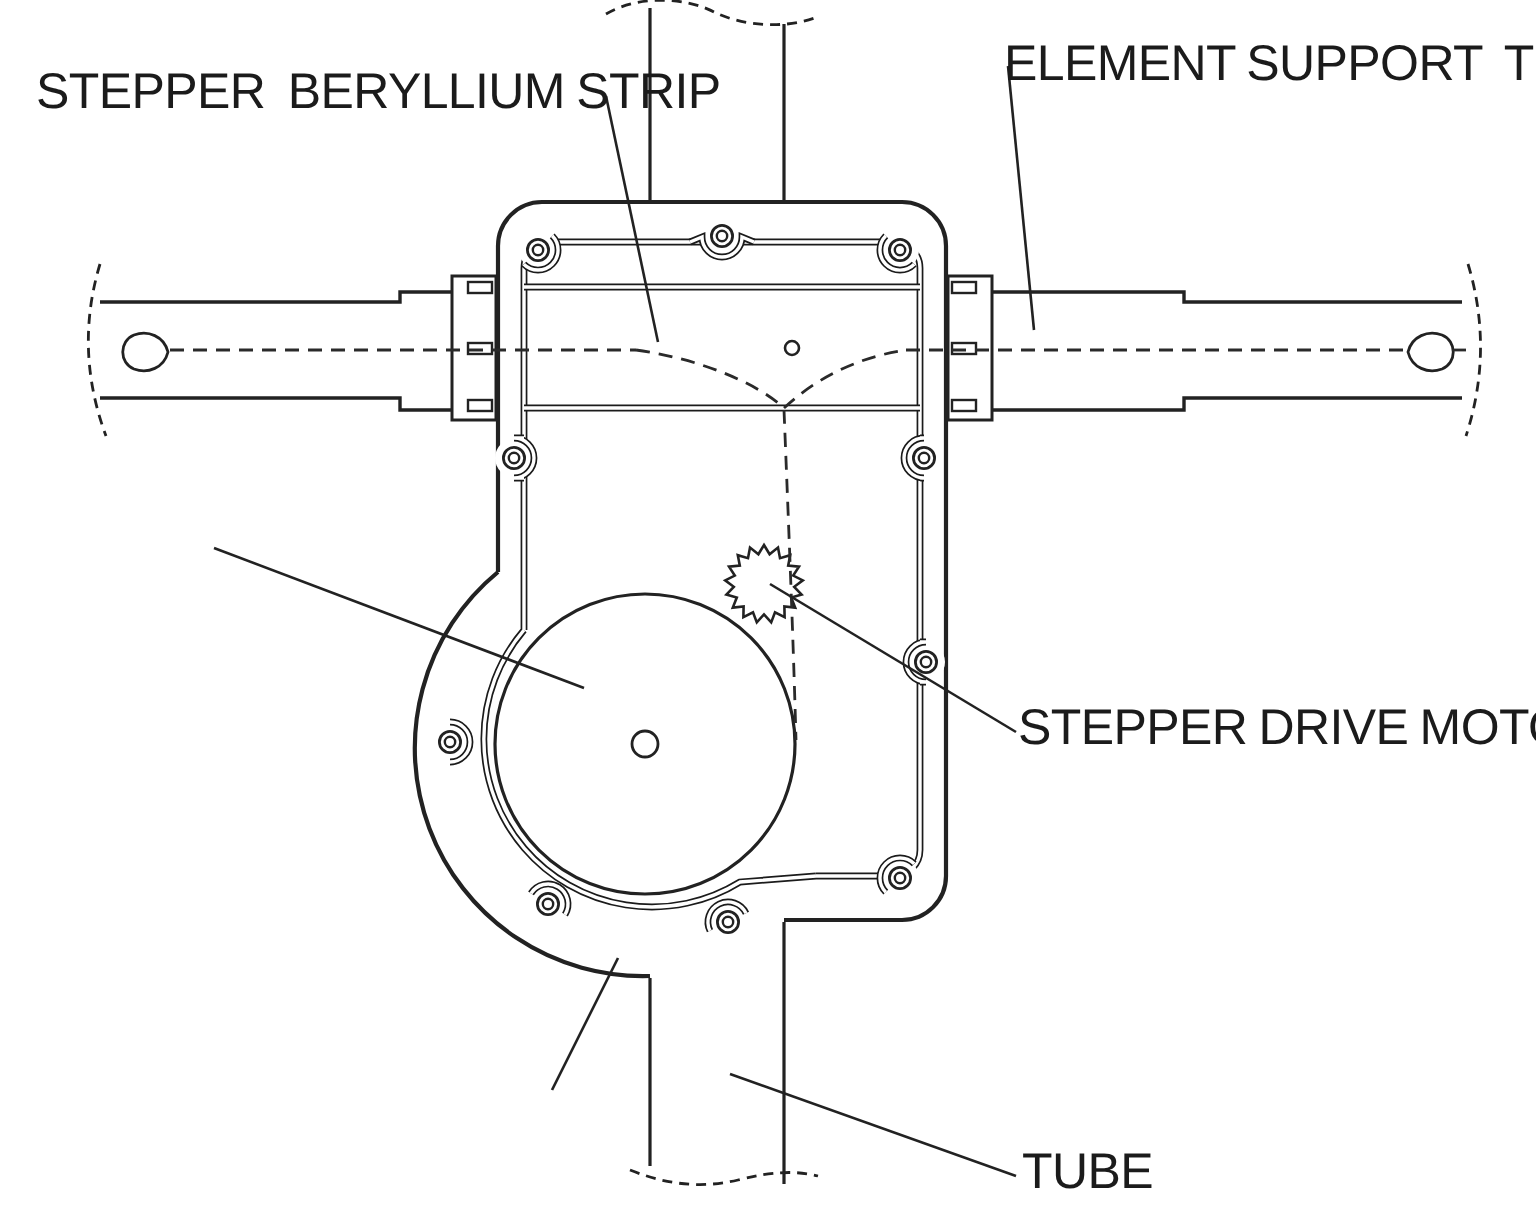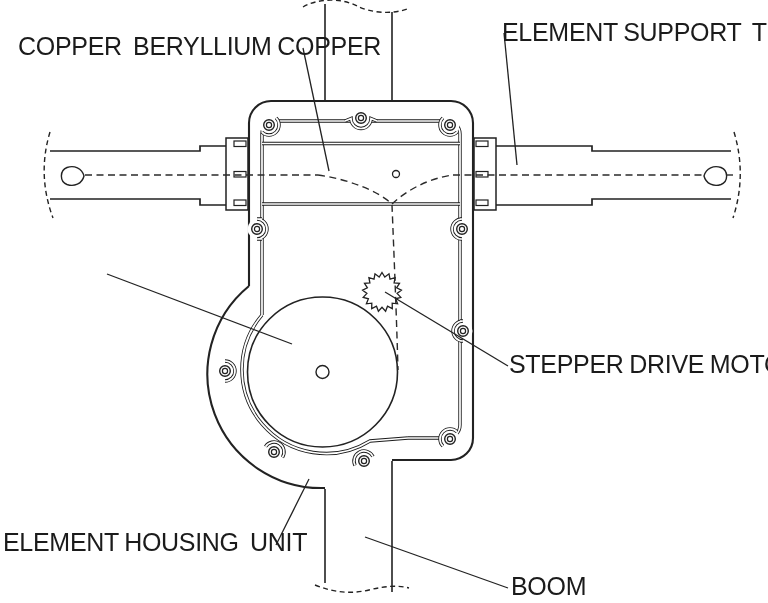--- a/index.html
+++ b/index.html
@@ -149,18 +149,17 @@
   <g stroke="#222" stroke-width="1.3">
     <line x1="303" y1="48" x2="329" y2="171"></line>
     <line x1="504" y1="33" x2="517" y2="165"></line>
     <line x1="107" y1="274" x2="292" y2="344"></line>
     <line x1="385" y1="292" x2="508" y2="366"></line>
     <line x1="276" y1="545" x2="309" y2="479"></line>
     <line x1="365" y1="537" x2="508" y2="588"></line>
   </g>
 </svg>
 
-<div class="lbl" style="left:18px;top:33px">COPPER  BERYLLIUM COPPER</div>
+<div class="lbl" style="left:18px;top:33px">STEPPER  BERYLLIUM STRIP</div>
 <div class="lbl" style="left:502px;top:19px">ELEMENT SUPPORT  TUBE</div>
 <div class="lbl" style="left:509px;top:351px">STEPPER DRIVE MOTOR</div>
-<div class="lbl" style="left:3px;top:529px">ELEMENT HOUSING  UNIT</div>
-<div class="lbl" style="left:511px;top:573px">BOOM</div>
+<div class="lbl" style="left:511px;top:573px">TUBE</div>
 </div>
 
 </body></html>

